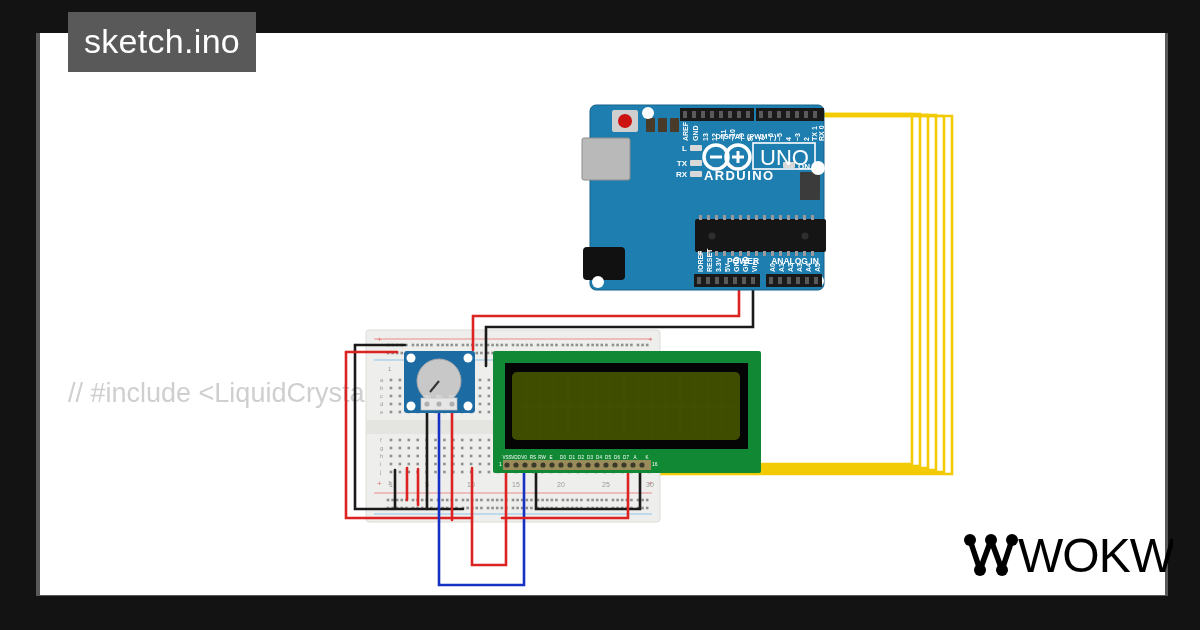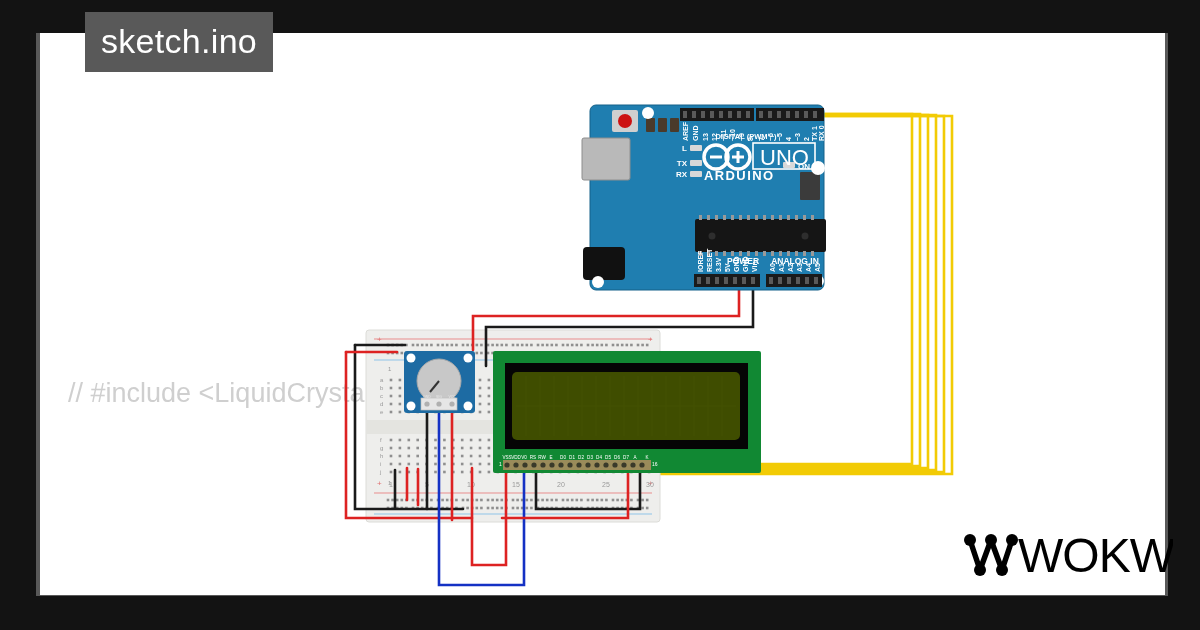--- a/index.html
+++ b/index.html
@@ -26,21 +26,20 @@
   
   .title-chip {
     position: absolute; left: 68px; top: 12px;
     background: #595959;
     color: #ffffff;
     font-size: 34px;
     line-height: 1;
     padding: 12px 16px 14px 16px;
     letter-spacing: .3px;
     white-space: nowrap;
-    margin-left: 17px;
   }
 
   
   .code {
     position: absolute; left: 68px; top: 148px;
     width: 760px;
     color: #cfcfcf;
     font-size: 27px;
     line-height: 98px;
     font-family: "Liberation Sans", sans-serif;

